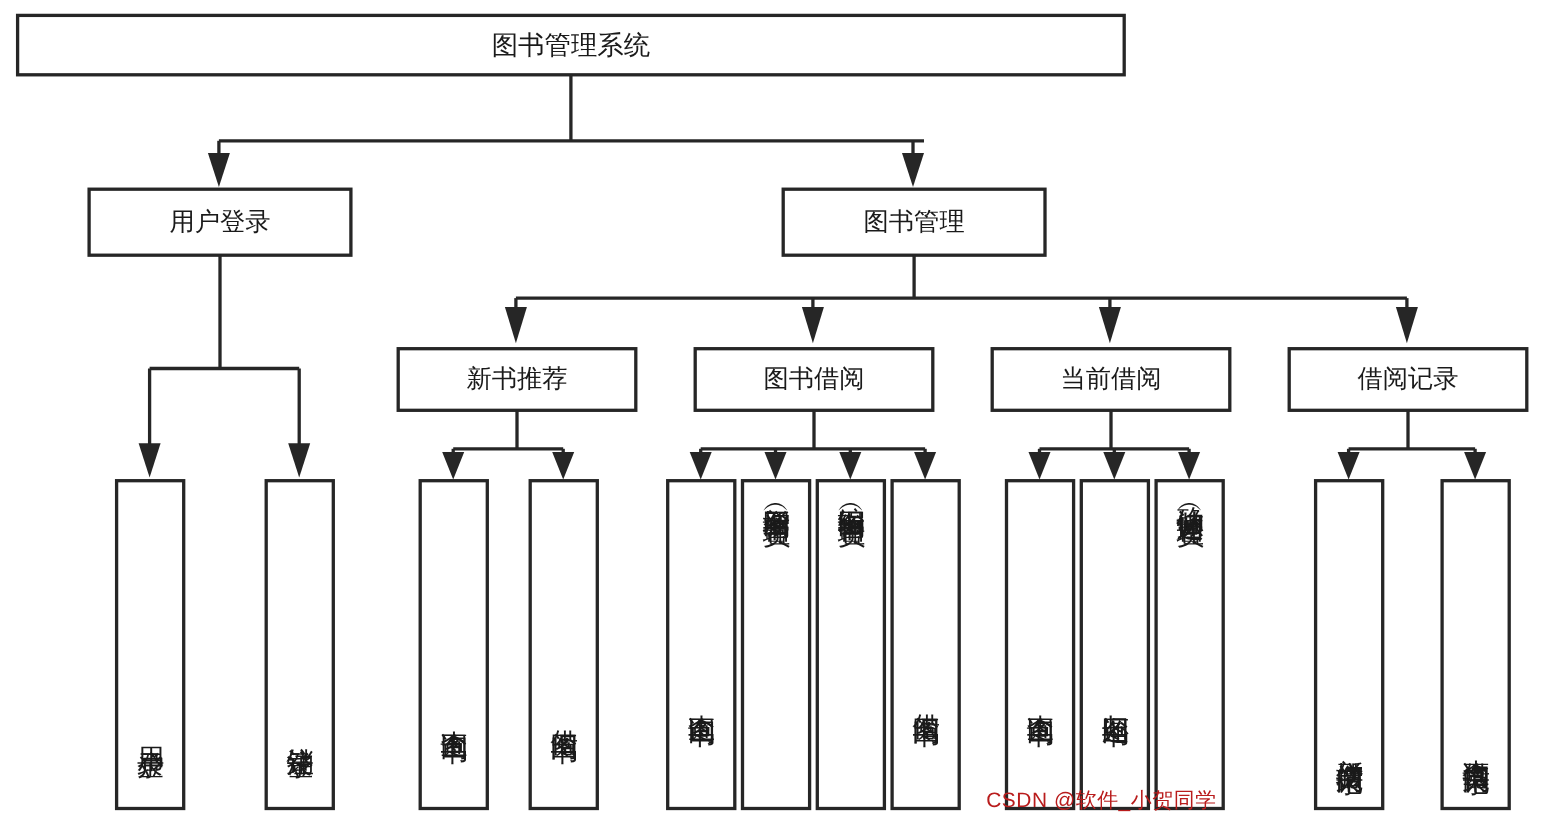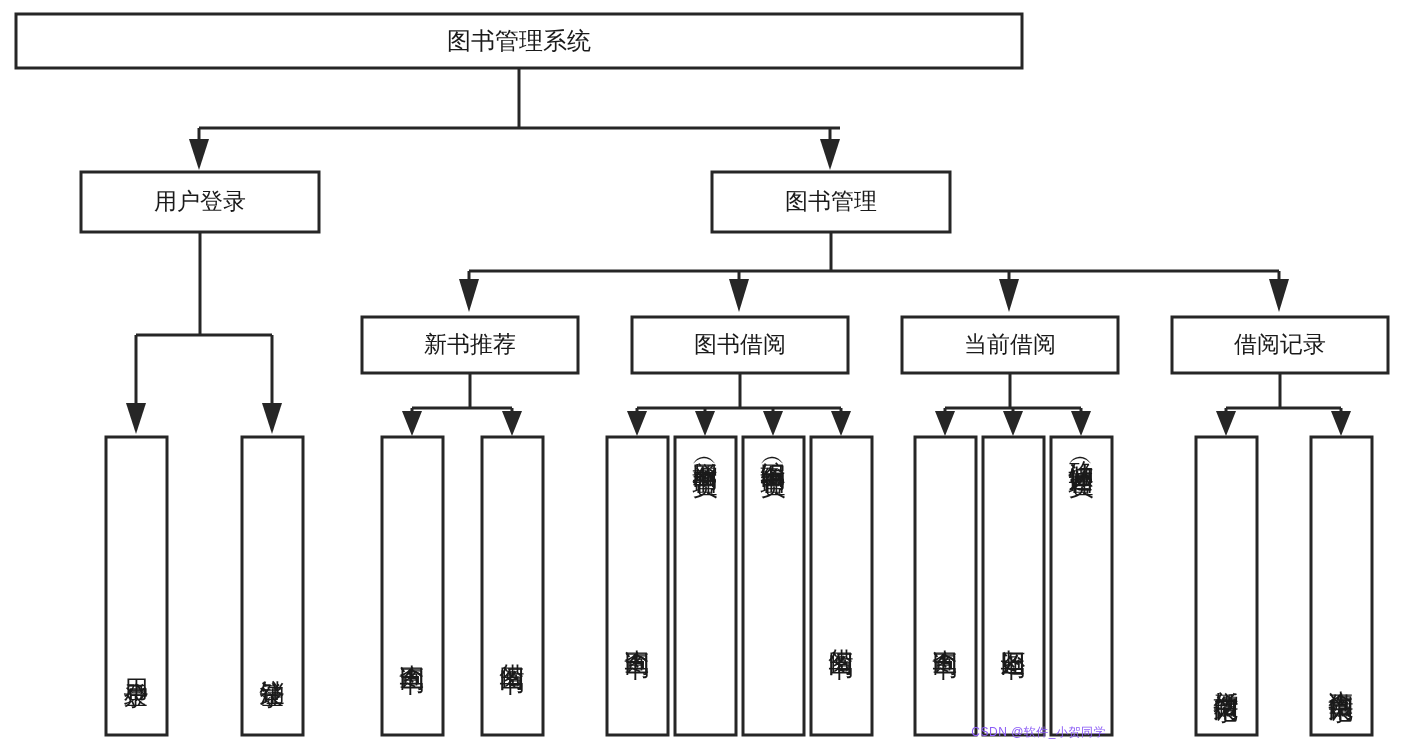--- a/index.html
+++ b/index.html
@@ -75,22 +75,22 @@
     letter-spacing: 2px;
     color: #1a1a1a;
     white-space: nowrap;
     text-align: left;
   }
   .watermark {
     position: absolute;
     right: 8px;
     bottom: 6px;
     font-family: "Liberation Sans", "DejaVu Sans", sans-serif;
-    font-size: 12px;
-    color: #8b5cf6;
+    font-size: 19px;
+    color: #b91c1c;
     letter-spacing: 0.5px;
     white-space: nowrap;
   }
 </style>
 </head>
 <body>
 
 <div id="diagram-root">
 
   <svg class="diagram-canvas" viewBox="0 0 1405 747">

